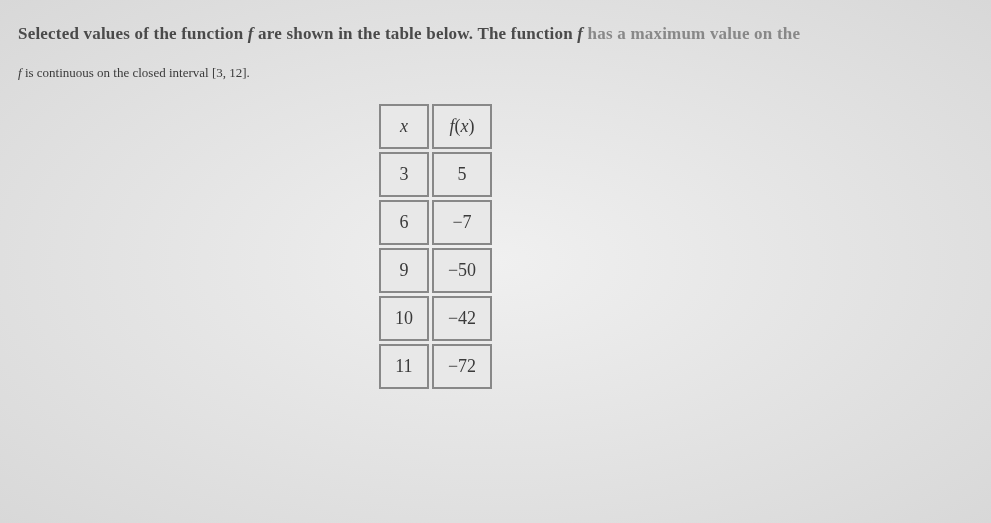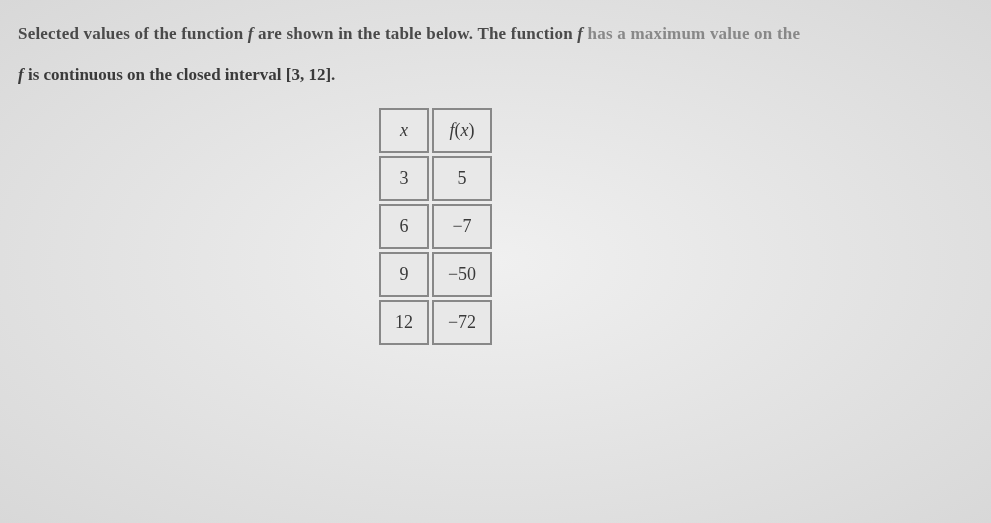--- a/index.html
+++ b/index.html
@@ -27,22 +27,22 @@
       margin-top: 9px;
     }
     .problem-text .fvar {
       font-style: italic;
       font-family: 'Times New Roman', serif;
     }
     .faded {
       color: #888;
     }
     .statement {
-      font-size: 17px;
-      font-weight: bold;
+      font-size: 13px;
+      font-weight: normal;
       color: #3a3a3a;
       margin-bottom: 20px;
     }
     .statement .fvar {
       font-style: italic;
       font-family: 'Times New Roman', serif;
     }
     .table-wrap {
       display: flex;
       justify-content: center;
@@ -109,18 +109,22 @@
     </tr>
     <tr>
       <td class="x-col">6</td>
       <td class="fx-col">−7</td>
     </tr>
     <tr>
       <td class="x-col">9</td>
       <td class="fx-col">−50</td>
     </tr>
     <tr>
-      <td class="x-col">12</td>
+      <td class="x-col">10</td>
+      <td class="fx-col">−42</td>
+    </tr>
+    <tr>
+      <td class="x-col">11</td>
       <td class="fx-col">−72</td>
     </tr>
   </tbody>
     </table>
 </div>
 
 </body></html>

